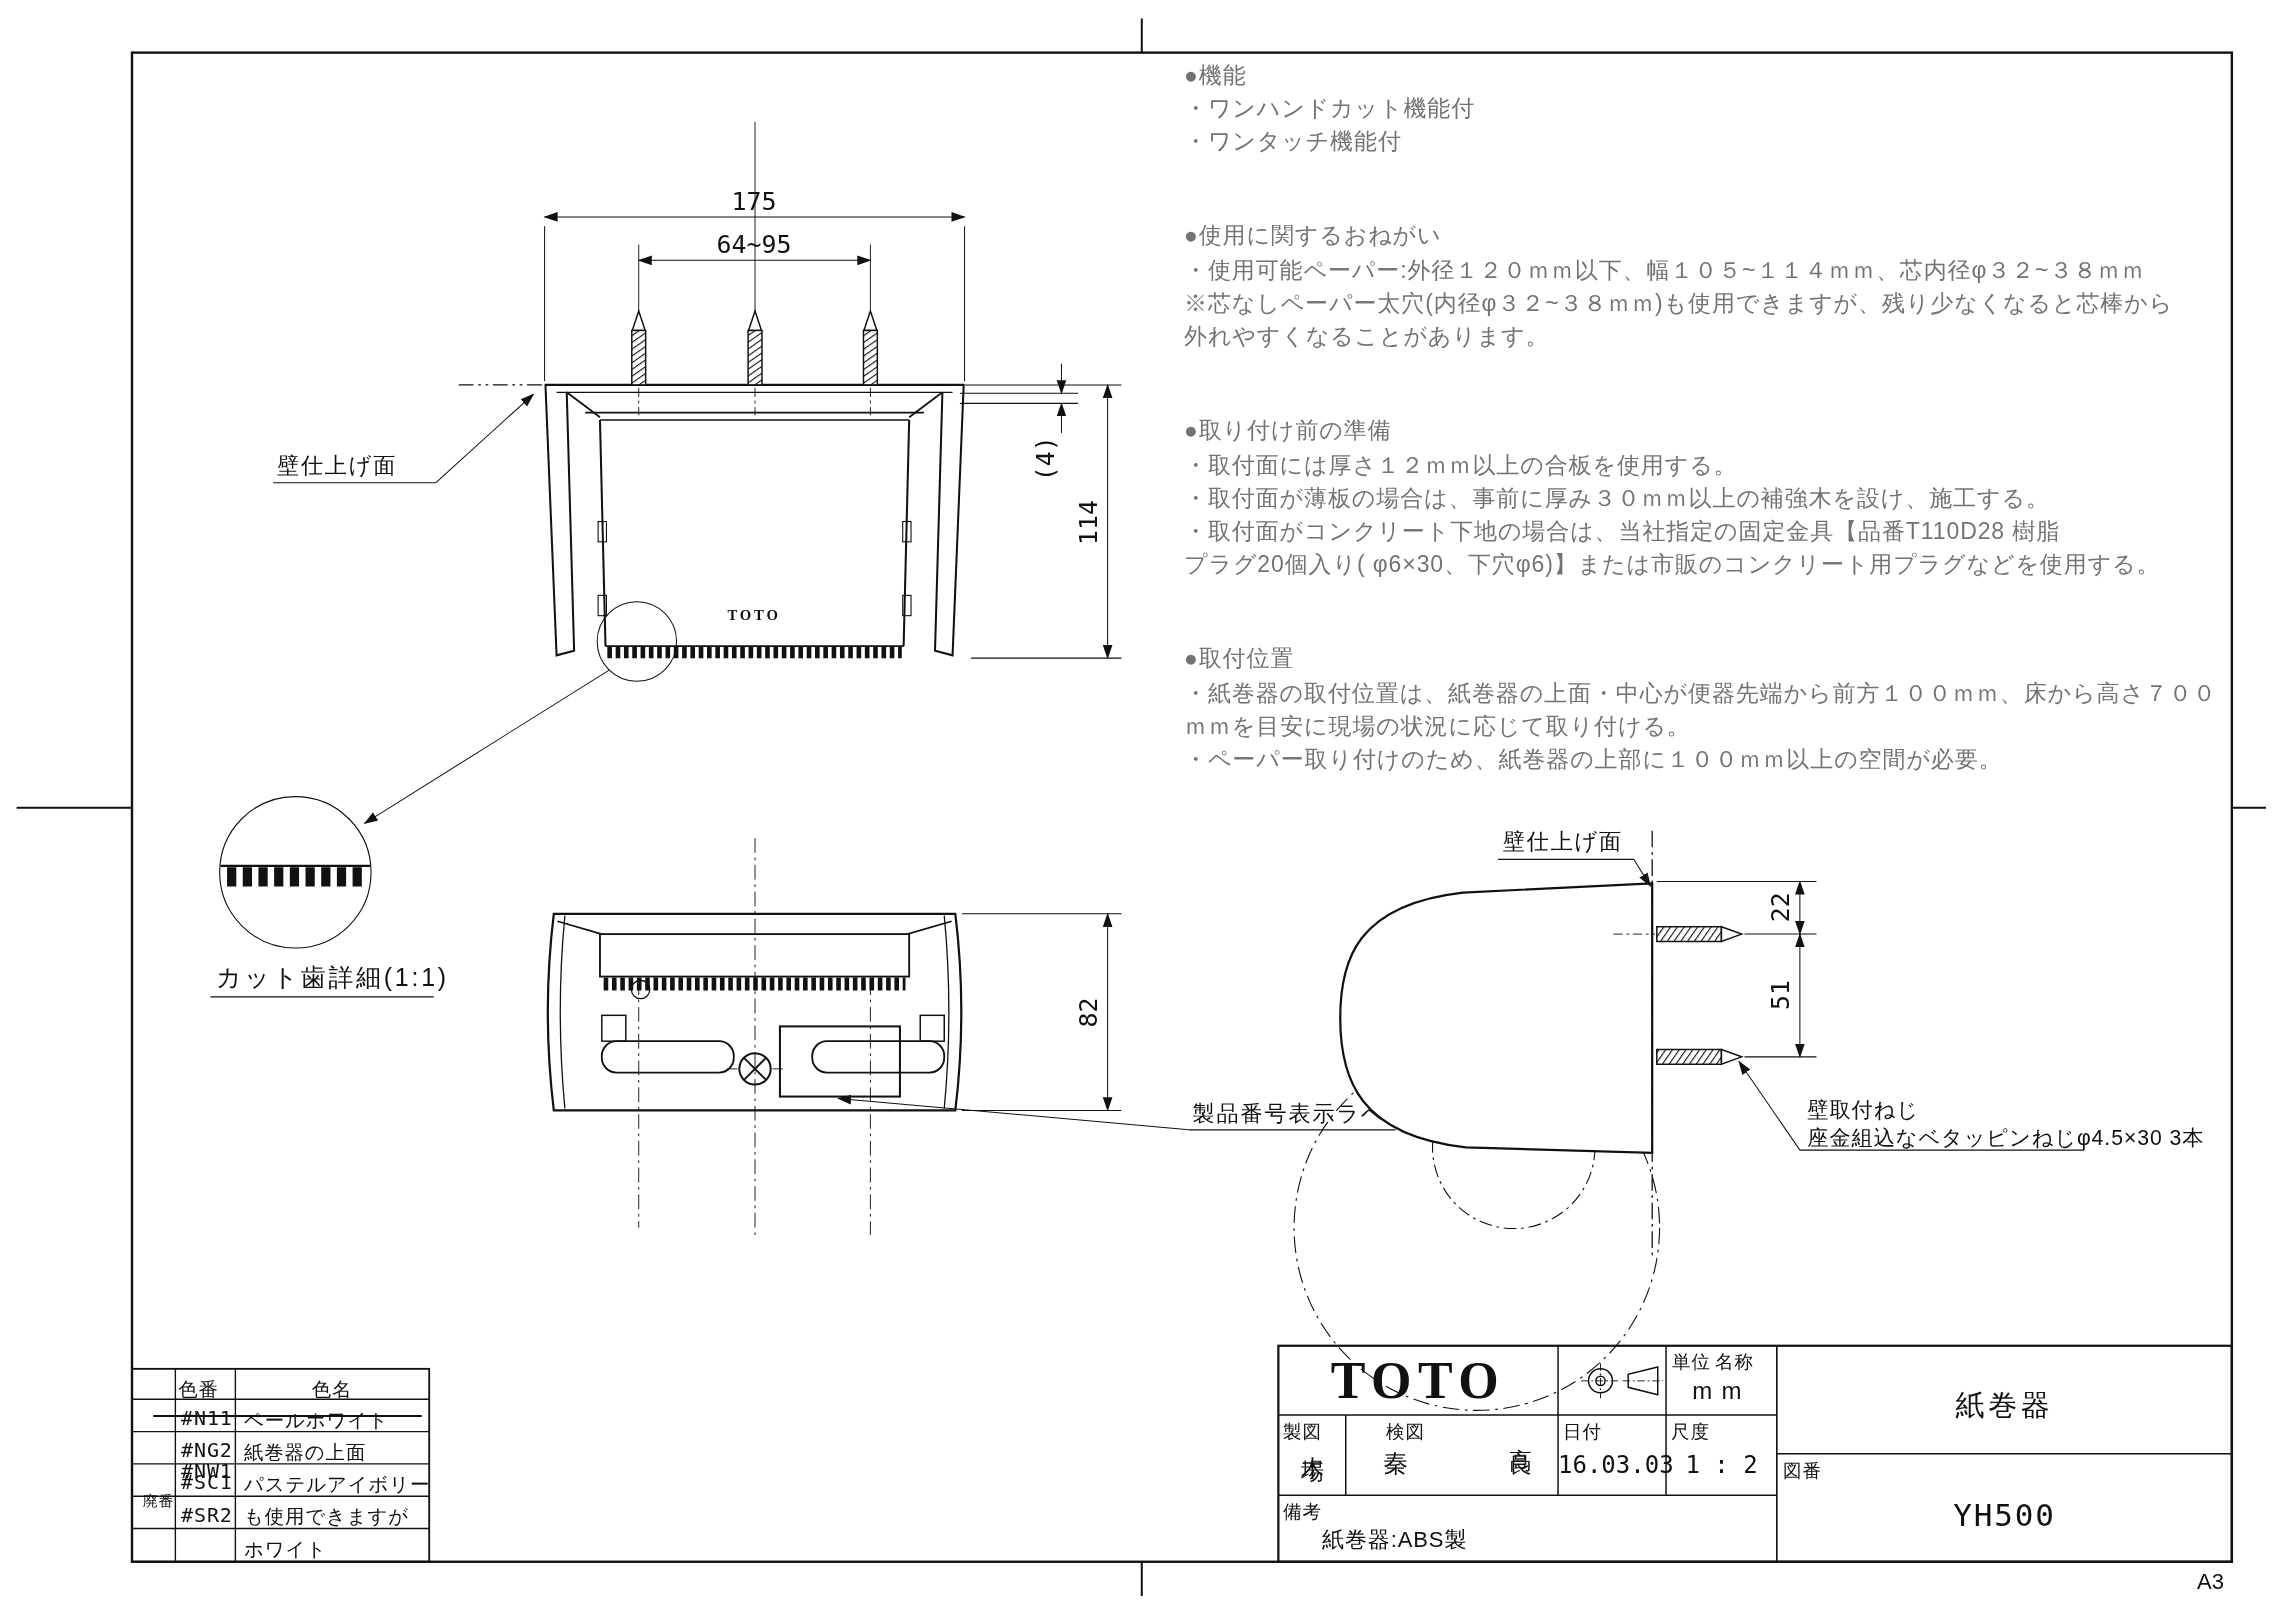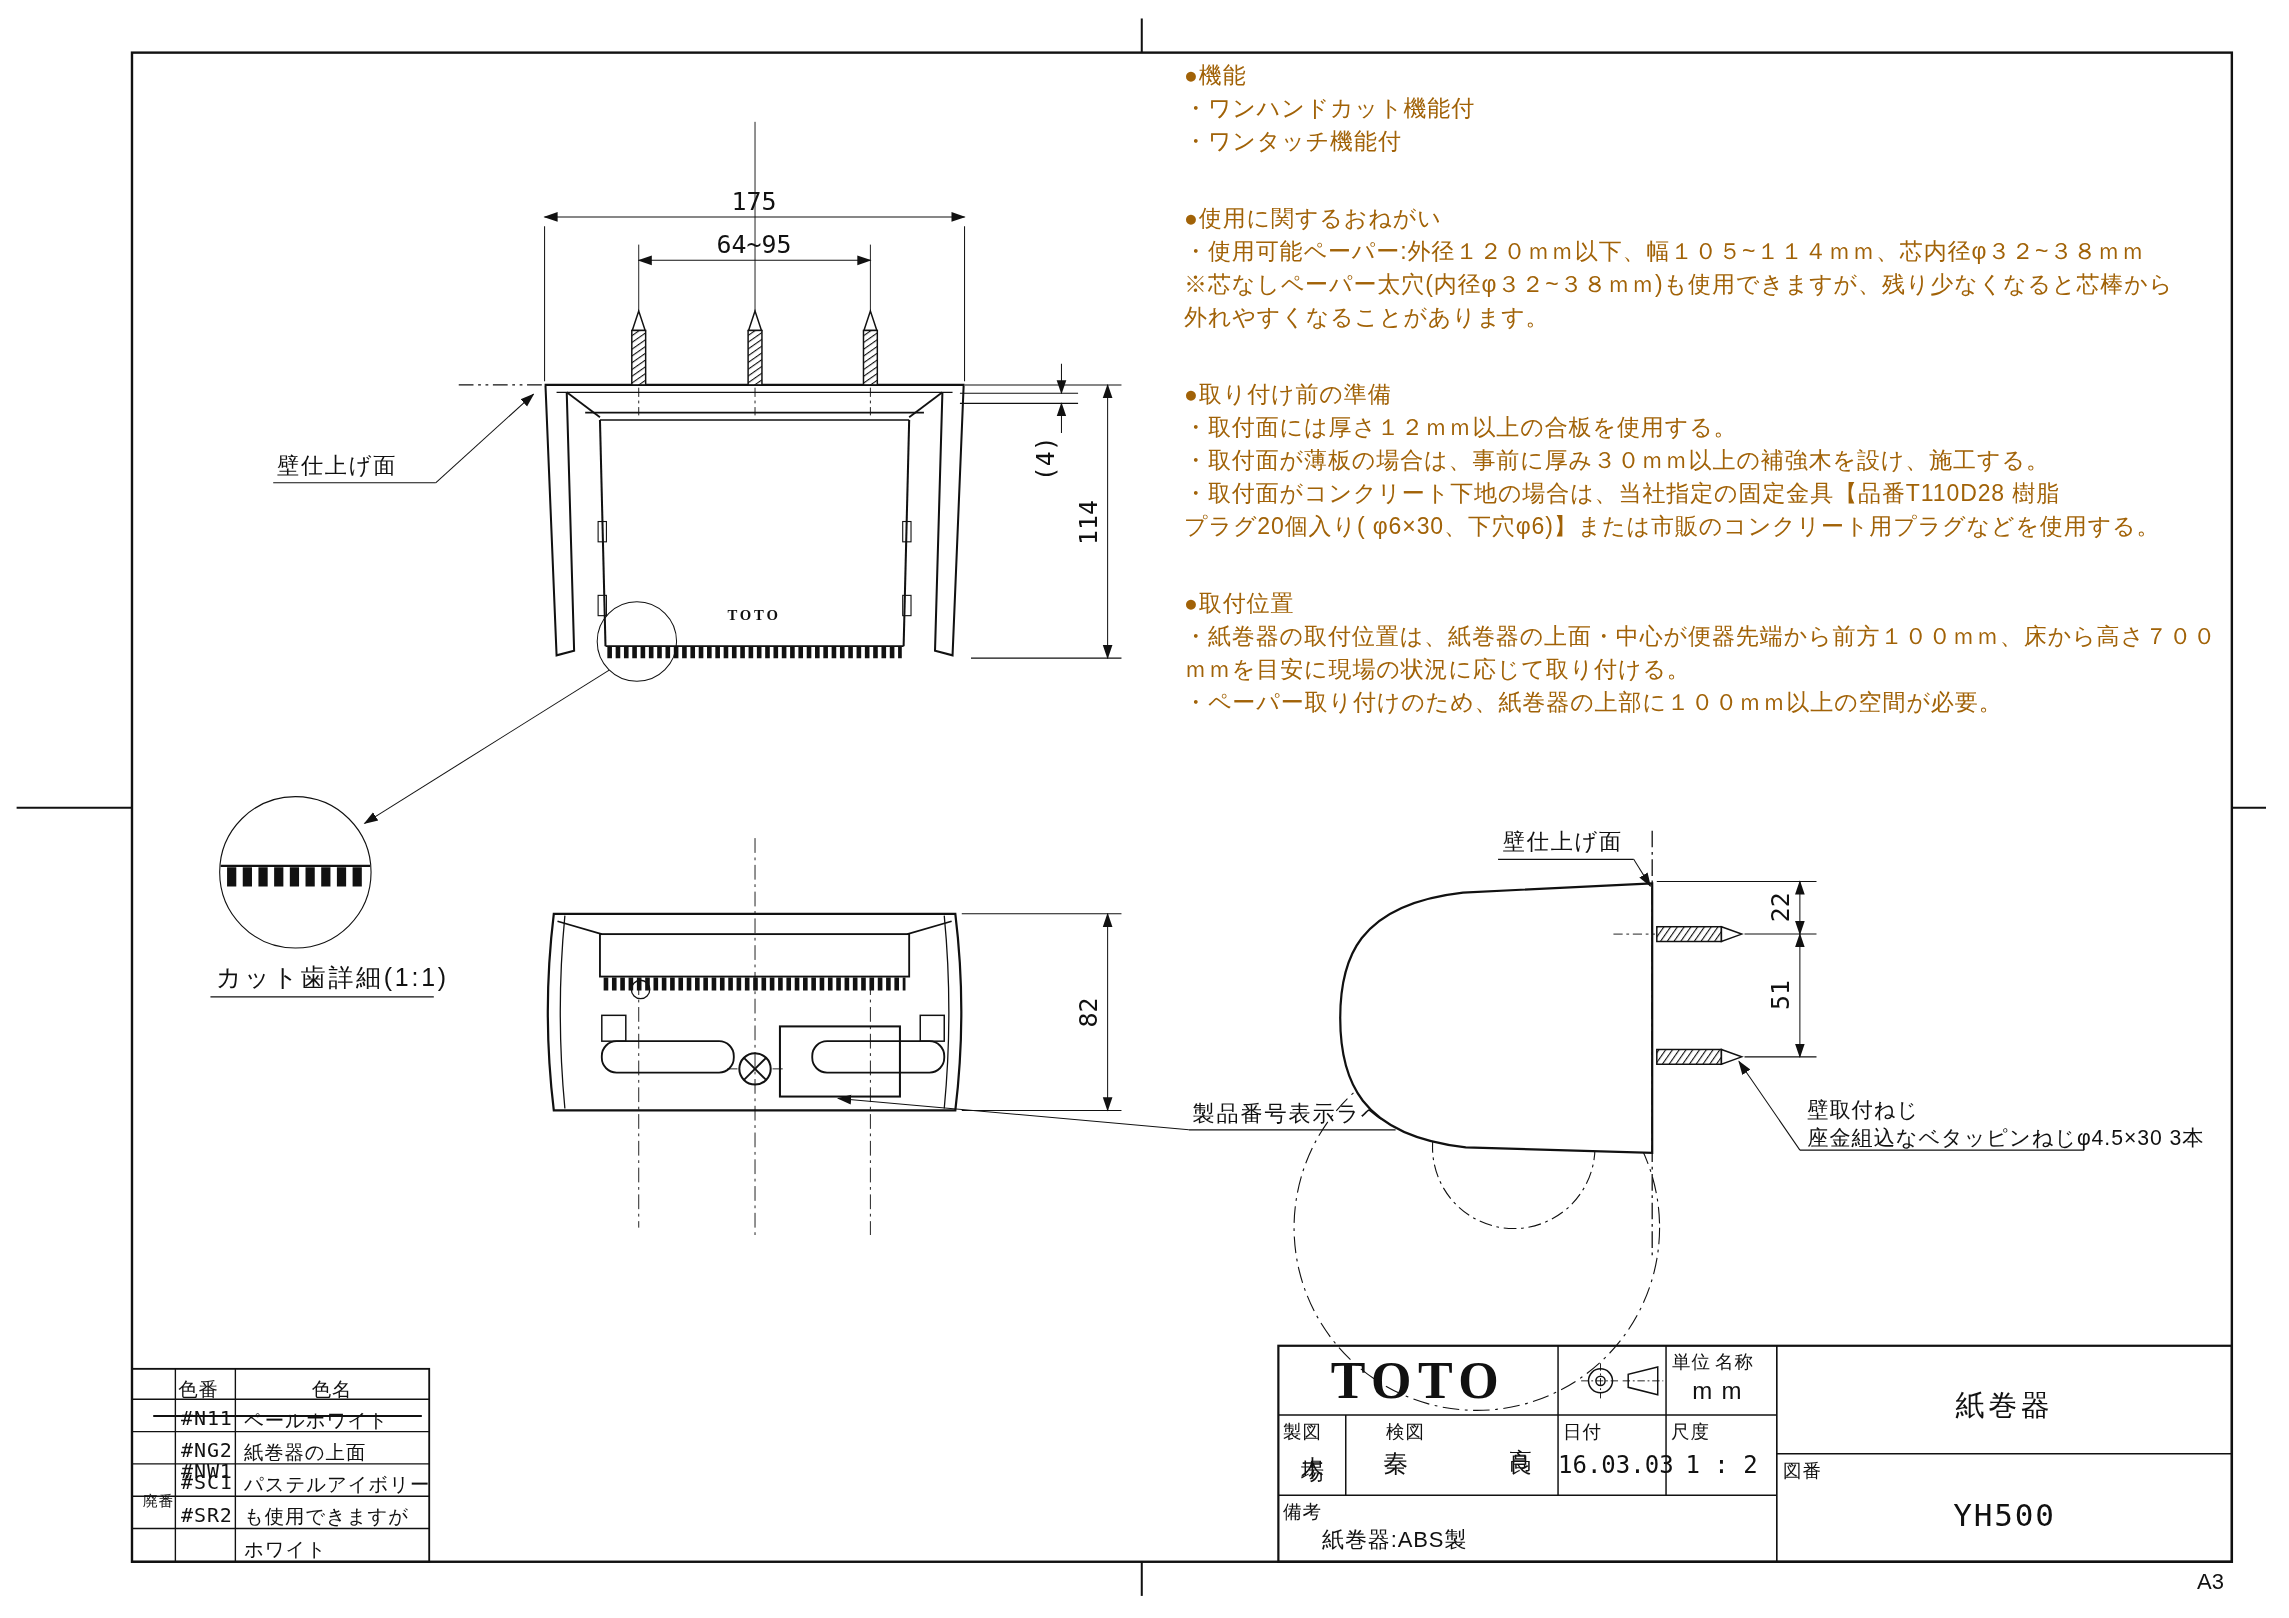--- a/index.html
+++ b/index.html
@@ -2,23 +2,23 @@
 <html style="font-size:14.8px"><head>
 <meta charset="utf-8">
 <style>
   html,body{margin:0;padding:0;background:#e8e8e8;}
   .sheet{position:relative;width:2290px;height:1619px;background:#ffffff;overflow:hidden;
          font-family:"Liberation Sans",sans-serif;color:#111;}
   .sheet svg{position:absolute;left:0;top:0;}
   .abs{position:absolute;white-space:nowrap;}
   
   .notes{position:absolute;left:1184px;top:59px;width:1057px;font-size:23px;line-height:33px;
-         letter-spacing:0.9px;color:#a16207;}
+         letter-spacing:0.9px;color:#737373;}
   .nl{height:33px;}
-  .nl.gap{margin-top:44px;}
+  .nl.gap{margin-top:63px;font-family:Liberation Mono, monospace;}
   
   .ct{font-size:19.4px;letter-spacing:0.9px;}
   .ct.code{font-family:"DejaVu Sans Mono",monospace;font-size:20px;}
   .ct.small{font-size:14.8px;}
   
   .tb-label{font-size:18.5px;letter-spacing:0.9px;}
   .tb-val{font-size:24px;}
   .mono{font-family:"DejaVu Sans Mono",monospace;}
   .center{text-align:center;}
   .logo-big{font-family:"Liberation Serif",serif;font-weight:900;font-size:52px;letter-spacing:6.5px;}

